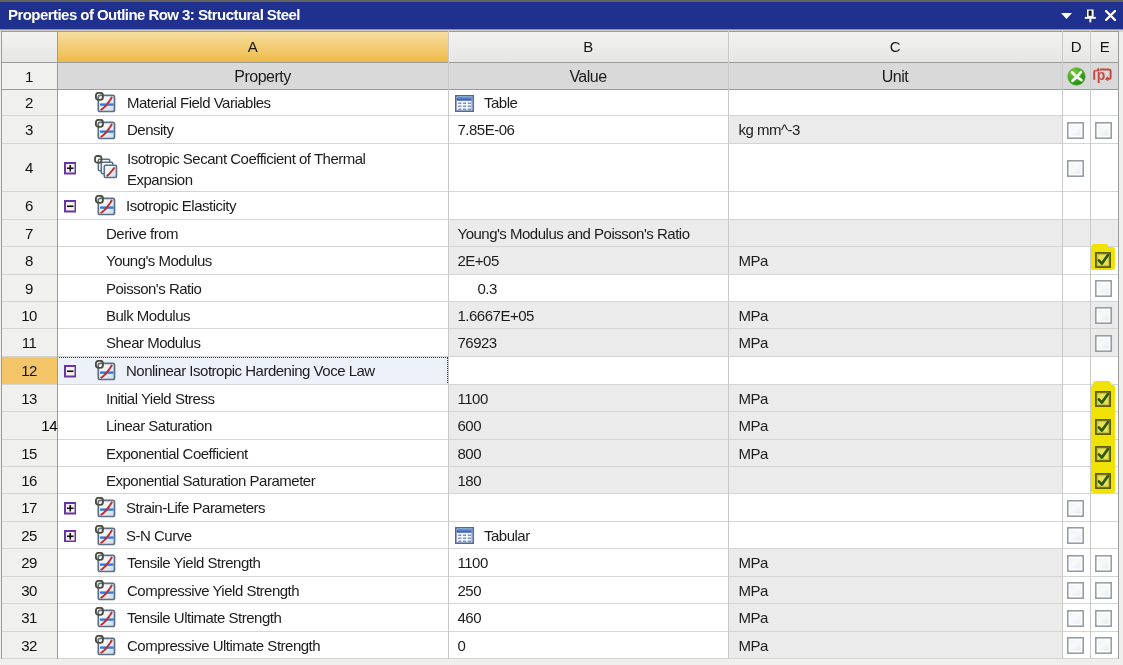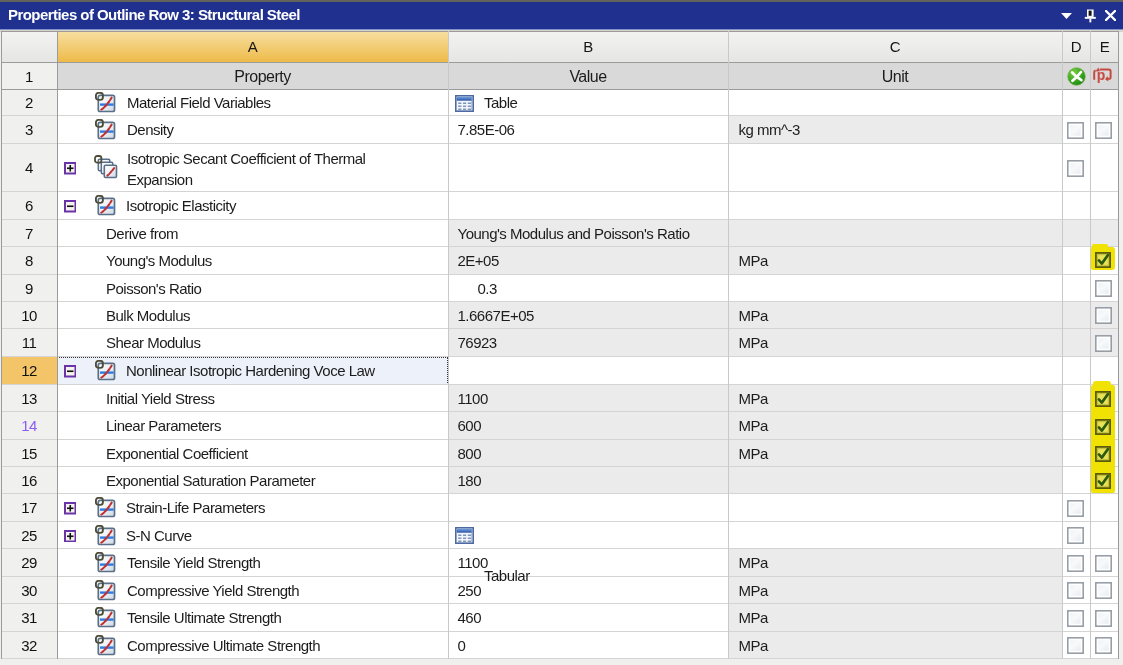--- a/index.html
+++ b/index.html
@@ -158,21 +158,21 @@
 <div style="position:absolute;left:1px;top:116px;width:56px;height:28px;line-height:28px;text-align:center;font-size:15px;color:#111">3</div>
 <div style="position:absolute;left:1px;top:144px;width:56px;height:48px;line-height:48px;text-align:center;font-size:15px;color:#111">4</div>
 <div style="position:absolute;left:1px;top:192px;width:56px;height:28px;line-height:28px;text-align:center;font-size:15px;color:#111">6</div>
 <div style="position:absolute;left:1px;top:220px;width:56px;height:27px;line-height:27px;text-align:center;font-size:15px;color:#111">7</div>
 <div style="position:absolute;left:1px;top:247px;width:56px;height:28px;line-height:28px;text-align:center;font-size:15px;color:#111">8</div>
 <div style="position:absolute;left:1px;top:275px;width:56px;height:27px;line-height:27px;text-align:center;font-size:15px;color:#111">9</div>
 <div style="position:absolute;left:1px;top:302px;width:56px;height:27px;line-height:27px;text-align:center;font-size:15px;color:#111">10</div>
 <div style="position:absolute;left:1px;top:329px;width:56px;height:28px;line-height:28px;text-align:center;font-size:15px;color:#111">11</div>
 <div style="position:absolute;left:1px;top:357px;width:56px;height:28px;line-height:28px;text-align:center;font-size:15px;color:#111">12</div>
 <div style="position:absolute;left:1px;top:385px;width:56px;height:27px;line-height:27px;text-align:center;font-size:15px;color:#111">13</div>
-<div style="position:absolute;left:1px;top:412px;width:56px;height:28px;line-height:28px;text-align:center;font-size:15px;color:#8b5cf6">14</div>
+<div style="position:absolute;left:1px;top:412px;width:56px;height:28px;line-height:28px;text-align:right;font-size:15px;color:#000000">14</div>
 <div style="position:absolute;left:1px;top:440px;width:56px;height:27px;line-height:27px;text-align:center;font-size:15px;color:#111">15</div>
 <div style="position:absolute;left:1px;top:467px;width:56px;height:27px;line-height:27px;text-align:center;font-size:15px;color:#111">16</div>
 <div style="position:absolute;left:1px;top:494px;width:56px;height:28px;line-height:28px;text-align:center;font-size:15px;color:#111">17</div>
 <div style="position:absolute;left:1px;top:522px;width:56px;height:27px;line-height:27px;text-align:center;font-size:15px;color:#111">25</div>
 <div style="position:absolute;left:1px;top:549px;width:56px;height:28px;line-height:28px;text-align:center;font-size:15px;color:#111">29</div>
 <div style="position:absolute;left:1px;top:577px;width:56px;height:27px;line-height:27px;text-align:center;font-size:15px;color:#111">30</div>
 <div style="position:absolute;left:1px;top:604px;width:56px;height:28px;line-height:28px;text-align:center;font-size:15px;color:#111">31</div>
 <div style="position:absolute;left:1px;top:632px;width:56px;height:27px;line-height:27px;text-align:center;font-size:15px;color:#111">32</div>
 <svg style="position:absolute;left:95px;top:92px" width="21.5" height="21.5" viewBox="0 0 21.5 21.5">
     <rect x="3.3" y="3.3" width="16.2" height="16.2" rx="1.8" fill="url(#pg)" stroke="#5a7089" stroke-width="1.7"></rect>
@@ -222,21 +222,21 @@
     <path d="M3 6.25 H9.5" stroke="#111" stroke-width="1.6"></path>
   </svg>
 <svg style="position:absolute;left:95px;top:360px" width="21.5" height="21.5" viewBox="0 0 21.5 21.5">
     <rect x="3.3" y="3.3" width="16.2" height="16.2" rx="1.8" fill="url(#pg)" stroke="#5a7089" stroke-width="1.7"></rect>
     <path d="M5 12.6 H18.6" stroke="#2e7de2" stroke-width="2.4"></path>
     <path d="M6.3 17.6 C9 16.3 14 10 16.6 5.7" stroke="#c03030" stroke-width="2.1" fill="none" stroke-dasharray="2.8 1.6" stroke-linecap="round"></path>
     <rect x="0.9" y="0.9" width="7" height="7" rx="2.6" fill="none" stroke="#4e4d3a" stroke-width="1.9"></rect>
   </svg>
 <div style="position:absolute;left:126px;top:357px;height:28px;line-height:28px;white-space:nowrap;">Nonlinear Isotropic Hardening Voce Law</div>
 <div style="position:absolute;left:106px;top:385px;height:27px;line-height:27px;white-space:nowrap;">Initial Yield Stress</div>
-<div style="position:absolute;left:106px;top:412px;height:28px;line-height:28px;white-space:nowrap;">Linear Parameters</div>
+<div style="position:absolute;left:106px;top:412px;height:28px;line-height:28px;white-space:nowrap;">Linear Saturation</div>
 <div style="position:absolute;left:106px;top:440px;height:27px;line-height:27px;white-space:nowrap;">Exponential Coefficient</div>
 <div style="position:absolute;left:106px;top:467px;height:27px;line-height:27px;white-space:nowrap;">Exponential Saturation Parameter</div>
 <svg style="position:absolute;left:63.5px;top:502px" width="12.5" height="12.5" viewBox="0 0 12.5 12.5">
     <rect x="1" y="1" width="10.5" height="10.5" fill="#f4f3ec" stroke="#6a34a8" stroke-width="2"></rect>
     <path d="M3 6.25 H9.5" stroke="#111" stroke-width="1.6"></path>
     <path d="M6.25 3 V9.5" stroke="#111" stroke-width="1.6"></path>
   </svg>
 <svg style="position:absolute;left:95px;top:497px" width="21.5" height="21.5" viewBox="0 0 21.5 21.5">
     <rect x="3.3" y="3.3" width="16.2" height="16.2" rx="1.8" fill="url(#pg)" stroke="#5a7089" stroke-width="1.7"></rect>
     <path d="M5 12.6 H18.6" stroke="#2e7de2" stroke-width="2.4"></path>
@@ -302,21 +302,21 @@
 <div style="position:absolute;left:457.5px;top:412px;height:28px;line-height:28px;white-space:nowrap;">600</div>
 <div style="position:absolute;left:457.5px;top:440px;height:27px;line-height:27px;white-space:nowrap;">800</div>
 <div style="position:absolute;left:457.5px;top:467px;height:27px;line-height:27px;white-space:nowrap;">180</div>
 <svg style="position:absolute;left:454.5px;top:527px" width="19" height="17" viewBox="0 0 19 17">
     <rect x="0.8" y="0.8" width="17.4" height="15.4" fill="#f3f6fb" stroke="#46619c" stroke-width="1.5"></rect>
     <rect x="1.6" y="1.6" width="15.8" height="3.5" fill="url(#tbl)"></rect>
     <path d="M2 5.4 H17" stroke="#3a5cb0" stroke-width="0.8"></path>
     <path d="M3.2 8.2 h3.2 M8 8.2 h3.2 M12.8 8.2 h3.2 M3.2 11.2 h3.2 M8 11.2 h3.2 M12.8 11.2 h3.2 M3.2 14.2 h3.2 M8 14.2 h3.2 M12.8 14.2 h3.2" stroke="#7d94bd" stroke-width="1.5"></path>
     <path d="M16.9 2 V15.5 H1.5" stroke="#8da0c4" stroke-width="1" fill="none"></path>
   </svg>
-<div style="position:absolute;left:484px;top:522px;height:27px;line-height:27px;white-space:nowrap;margin-top:40px;">Tabular</div>
+<div style="position:absolute;left:484px;top:522px;height:27px;line-height:27px;white-space:nowrap;">Tabular</div>
 <div style="position:absolute;left:457.5px;top:549px;height:28px;line-height:28px;white-space:nowrap;">1100</div>
 <div style="position:absolute;left:457.5px;top:577px;height:27px;line-height:27px;white-space:nowrap;">250</div>
 <div style="position:absolute;left:457.5px;top:604px;height:28px;line-height:28px;white-space:nowrap;">460</div>
 <div style="position:absolute;left:457.5px;top:632px;height:27px;line-height:27px;white-space:nowrap;">0</div>
 <div style="position:absolute;left:738.5px;top:116px;height:28px;line-height:28px;white-space:nowrap;">kg mm^-3</div>
 <div style="position:absolute;left:738.5px;top:247px;height:28px;line-height:28px;white-space:nowrap;">MPa</div>
 <div style="position:absolute;left:738.5px;top:302px;height:27px;line-height:27px;white-space:nowrap;">MPa</div>
 <div style="position:absolute;left:738.5px;top:329px;height:28px;line-height:28px;white-space:nowrap;">MPa</div>
 <div style="position:absolute;left:738.5px;top:385px;height:27px;line-height:27px;white-space:nowrap;">MPa</div>
 <div style="position:absolute;left:738.5px;top:412px;height:28px;line-height:28px;white-space:nowrap;">MPa</div>

